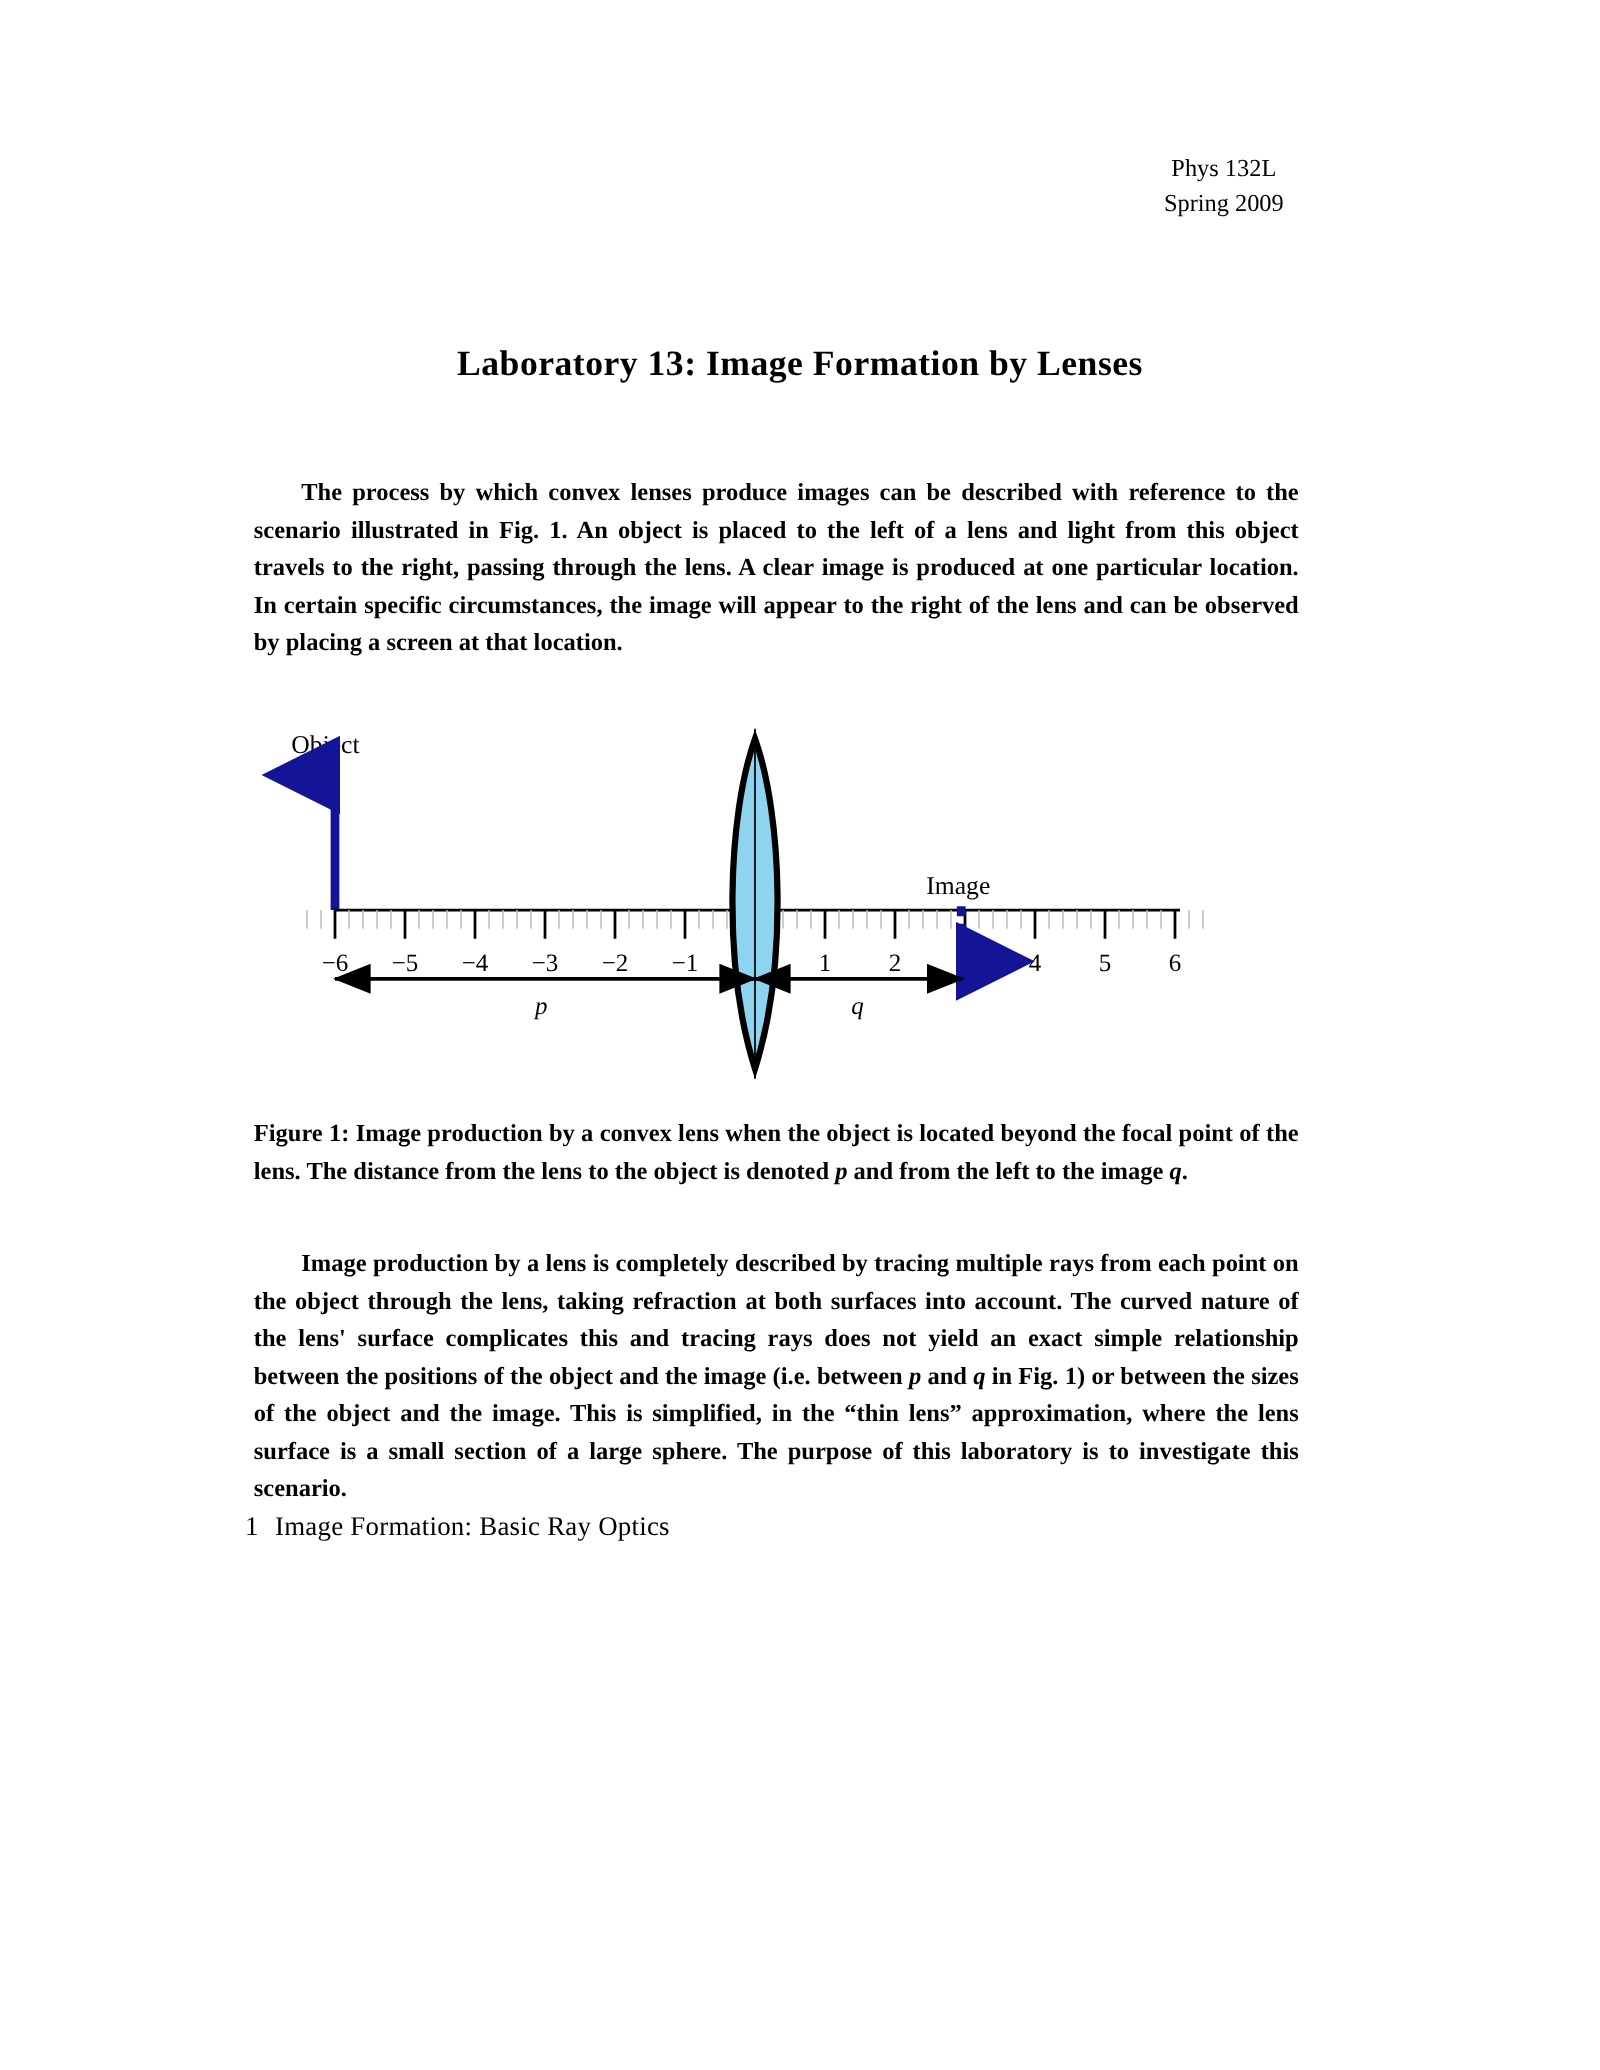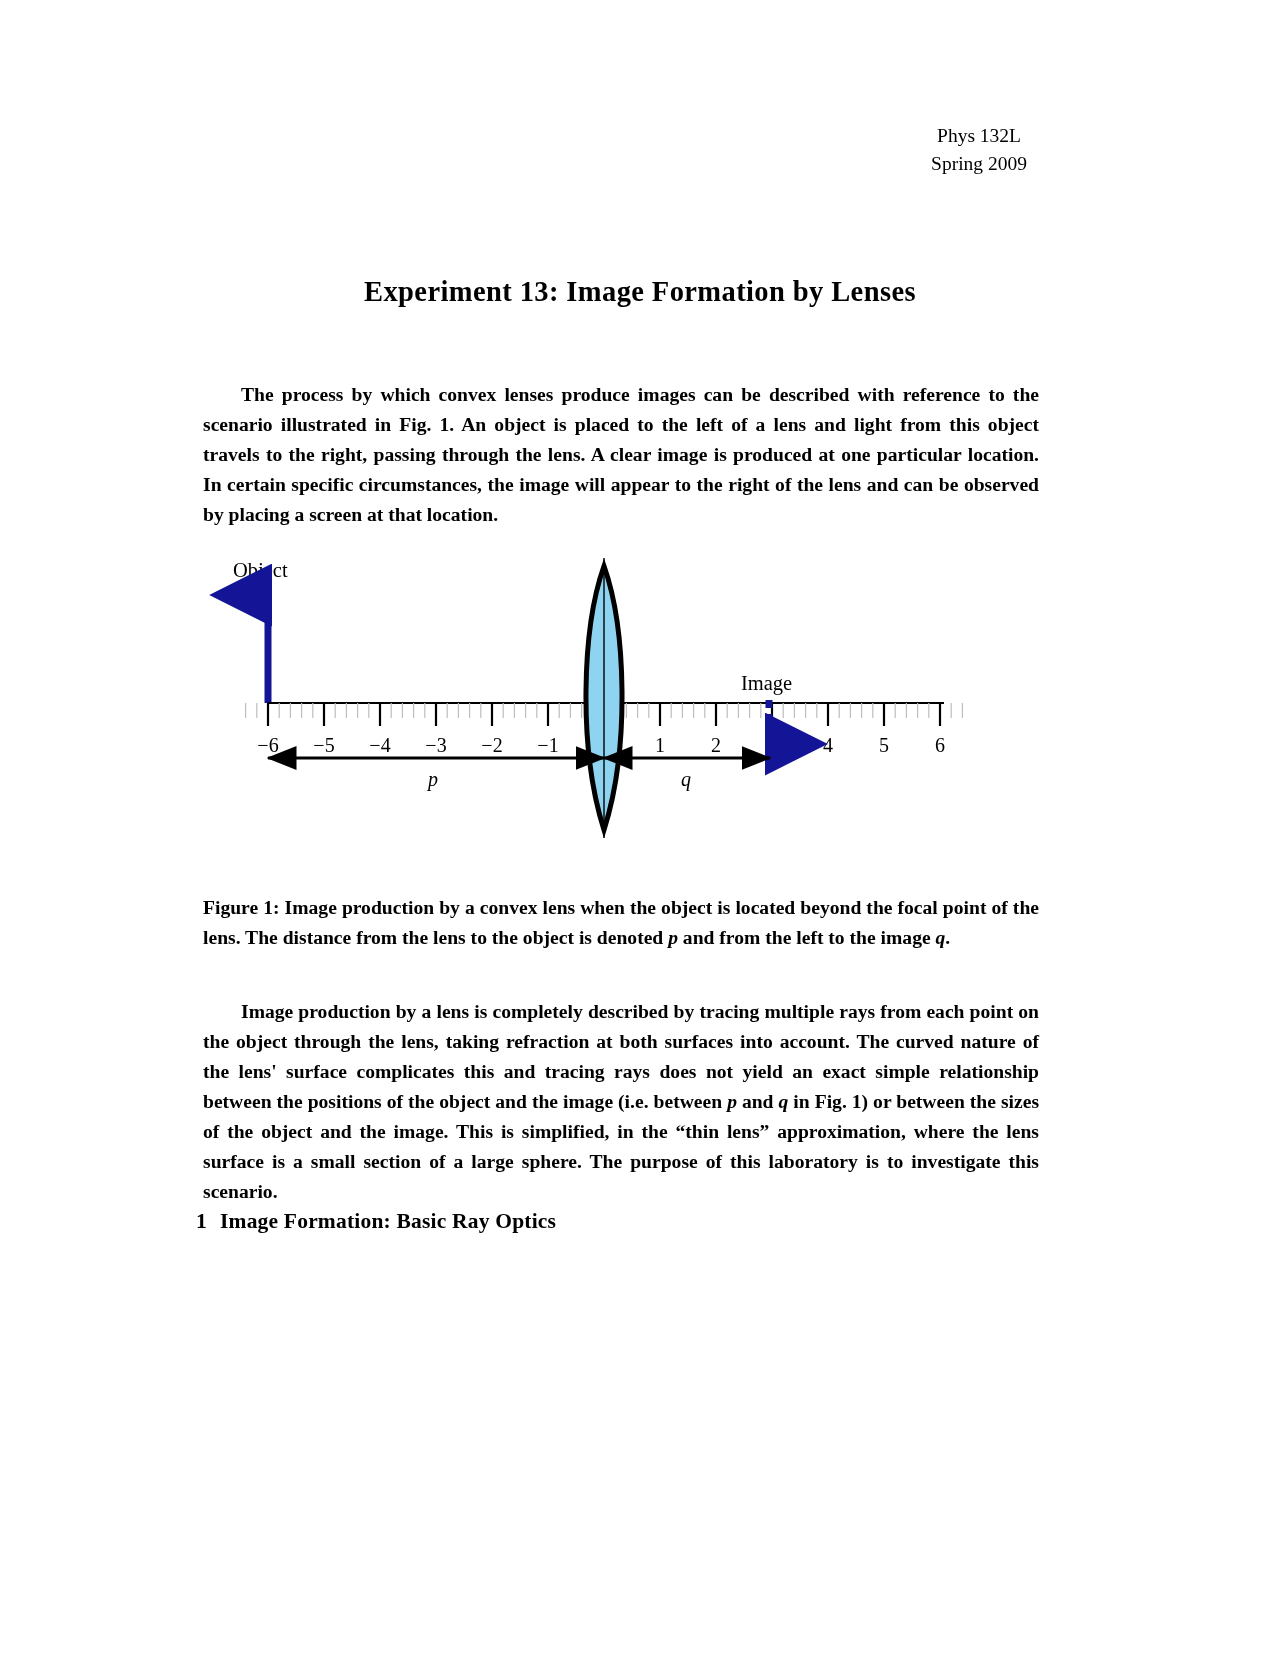--- a/index.html
+++ b/index.html
@@ -41,47 +41,47 @@
   }
   .para.indent { text-indent:38px; }
 
   #para1 { top:380px; }
   #caption { top:893px; text-align:justify; }
   #para2  { top:997px; }
   #para3  { top:1245px; }
 
   .section-head {
     position:absolute; left:196px; top:1209px;
-    font-size:21.5px; font-weight:bold;
+    font-size:21.5px; font-weight:normal;
     letter-spacing:0.2px;
     text-align:right;
   }
   .section-head .num { margin-right:13px; }
 
   .it { font-style:italic; }
   .sans { font-family:"Liberation Sans", sans-serif; font-size:18.6px; }
 
   
   #figure {
-    position:absolute; left:0px; top:548px;
+    position:absolute; left:0px; top:573px;
     width:1260px; height:310px;
   }
   #figure svg { display:block; }
 </style>
 </head>
 <body>
 
 <div class="page">
 
   <div class="header">
     <div>Phys 132L</div>
     <div>Spring 2009</div>
   </div>
 
-  <div class="doc-title">Experiment 13:  Image Formation by Lenses</div>
+  <div class="doc-title">Laboratory 13:  Image Formation by Lenses</div>
 
   <div class="para indent" id="para1">The process by which convex lenses produce images can be described with reference to the scenario illustrated in Fig. 1. An object is placed to the left of a lens and light from this object travels to the right, passing through the lens. A clear image is produced at one particular location. In certain specific circumstances, the image will appear to the right of the lens and can be observed by placing a screen at that location.</div>
 
   <div id="figure">
     <svg width="1280" height="310" viewBox="0 0 1280 310" xmlns="http://www.w3.org/2000/svg">
       <defs>
         <marker id="mk-up" markerWidth="9" markerHeight="9" refX="4.5" refY="8.4" orient="auto" markerUnits="strokeWidth">
           <path d="M4.5,0 L9,9 L0,9 Z" fill="#141496"></path>
         </marker>
         <marker id="mk-down" markerWidth="9" markerHeight="9" refX="4.5" refY="8.4" orient="auto" markerUnits="strokeWidth">

